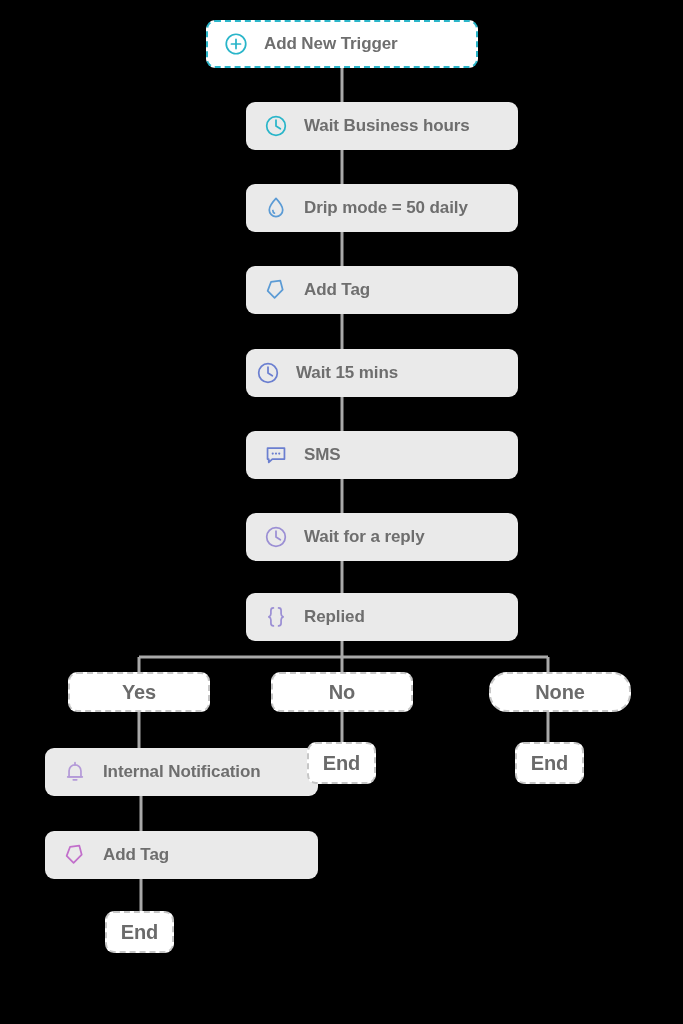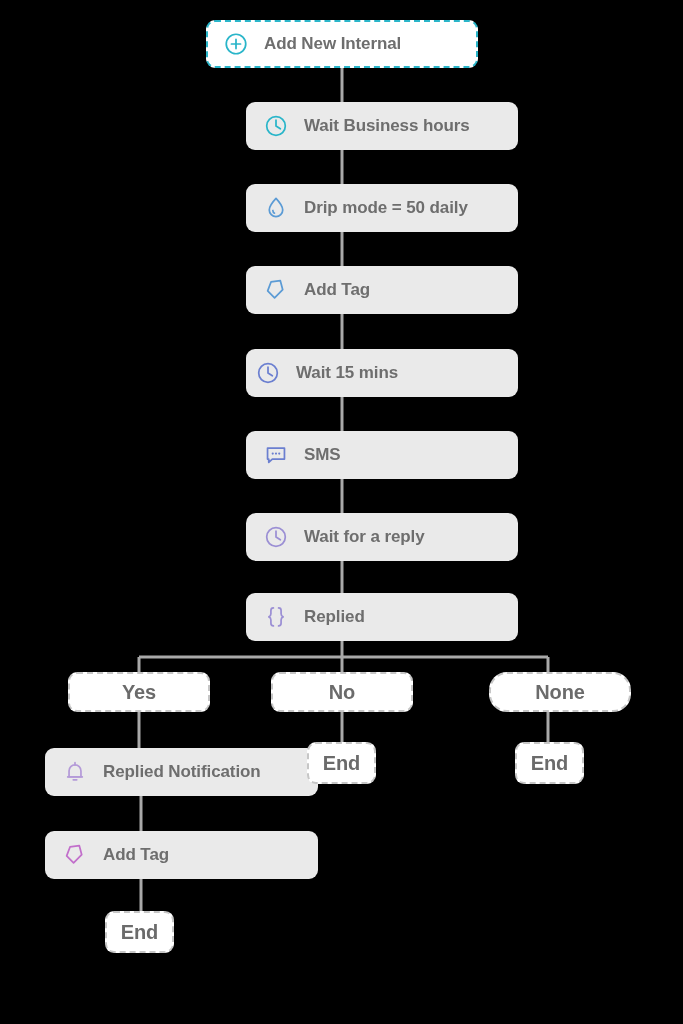--- a/index.html
+++ b/index.html
@@ -113,21 +113,21 @@
     </g>
   </svg>
 
 <div class="node trigger" style="left: 206px; top: 20px; width: 272px; height: 48px;">
       <span class="node-icon">
         <svg width="26" height="26" viewBox="0 0 24 24" fill="none" stroke="#29b5c9" stroke-width="1.6" stroke-linecap="round" stroke-linejoin="round">
           <circle cx="12" cy="12" r="9"></circle>
           <path d="M12 7.8v8.4M7.8 12h8.4"></path>
         </svg>
       </span>
-      <span class="node-label">Add New Internal</span>
+      <span class="node-label">Add New Trigger</span>
     </div>
     <div class="node action" style="left: 206px; top: 102px; width: 272px; height: 48px;">
       <span class="node-icon">
         <svg width="26" height="26" viewBox="0 0 24 24" fill="none" stroke="#29b5c9" stroke-width="1.6" stroke-linecap="round" stroke-linejoin="round">
           <circle cx="12" cy="12" r="8.6"></circle>
           <path d="M12 6.6V12l4 2.6"></path>
         </svg>
       </span>
       <span class="node-label">Wait Business hours</span>
     </div>
@@ -197,21 +197,21 @@
     </div>
     <div class="node action" style="left: 5px; top: 748px; width: 273px; height: 48px;">
       <span class="node-icon">
         <svg width="26" height="26" viewBox="0 0 24 24" fill="none" stroke="#b49ad8" stroke-width="1.6" stroke-linecap="round" stroke-linejoin="round">
           <path d="M6.5 16.6V11a5.5 5.5 0 0 1 11 0v5.6z"></path>
           <path d="M5.3 16.6h13.4"></path>
           <path d="M10.4 19.2h3.2"></path>
           <path d="M12 3.4v2.1"></path>
         </svg>
       </span>
-      <span class="node-label">Replied Notification</span>
+      <span class="node-label">Internal Notification</span>
     </div>
     <div class="node action" style="left: 5px; top: 831px; width: 273px; height: 48px;">
       <span class="node-icon">
         <svg width="26" height="26" viewBox="0 0 24 24" fill="none" stroke="#c26fcb" stroke-width="1.6" stroke-linecap="round" stroke-linejoin="round">
           <path d="M7.4 4.6 16 3.4l2.2 8.3-7.5 7.5-6.4-6.4z"></path>
         </svg>
       </span>
       <span class="node-label">Add Tag</span>
     </div>
     <div class="node terminal" style="left: 307px; top: 742px; width: 69px; height: 42px;">

